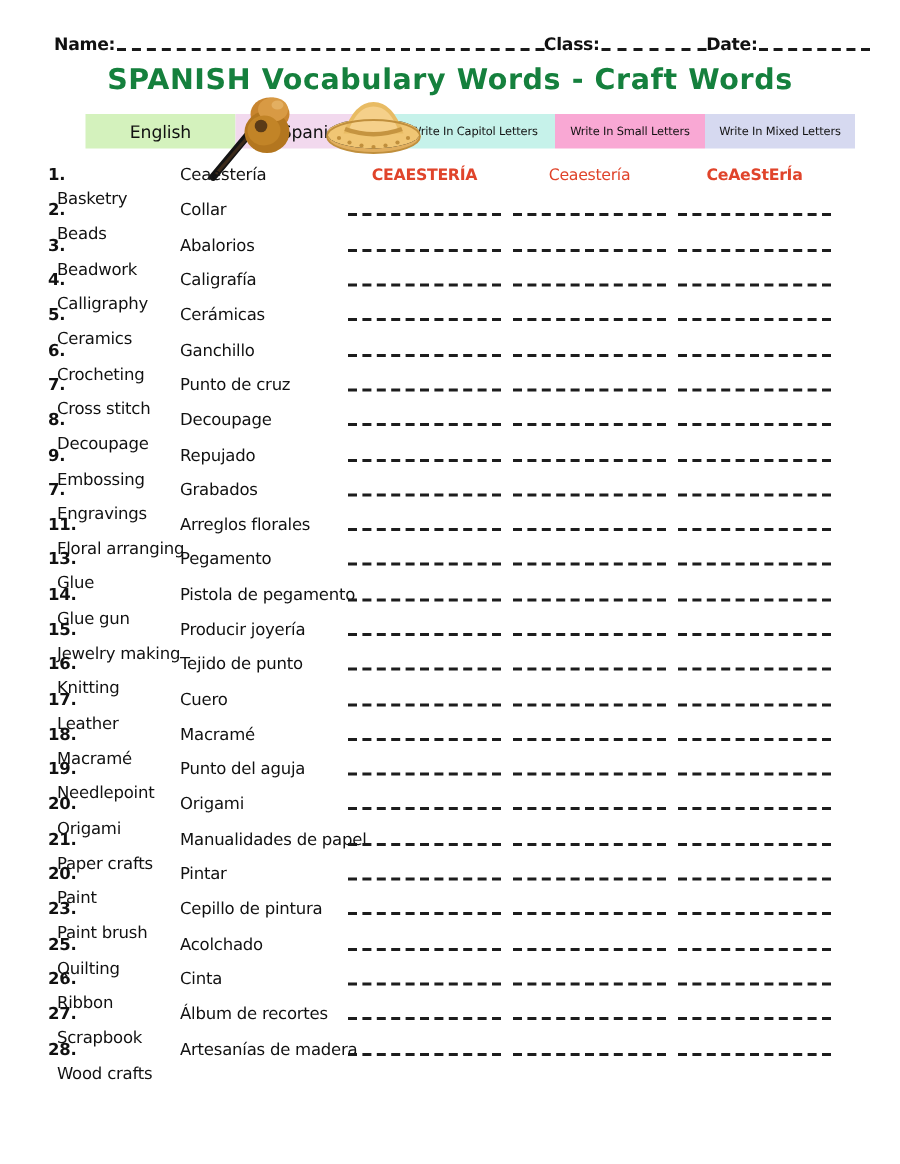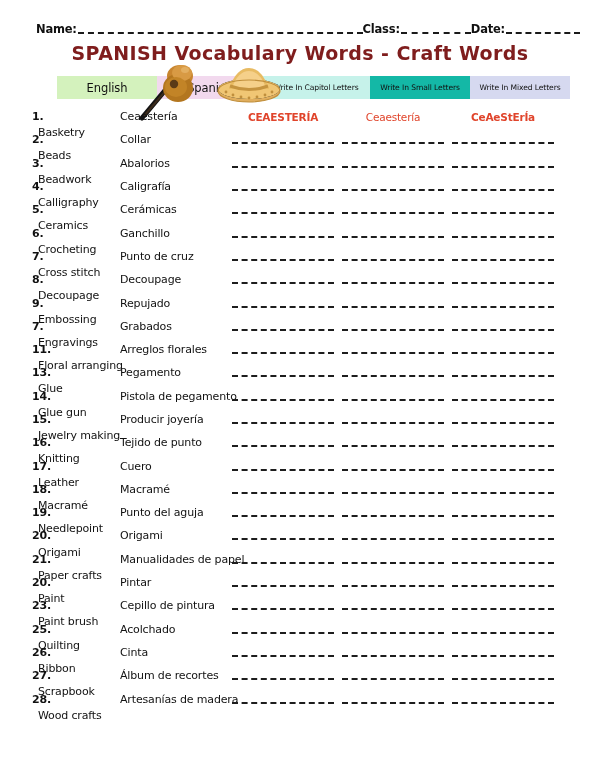--- a/index.html
+++ b/index.html
@@ -43,21 +43,21 @@
   
   .title {
     position: absolute;
     top: 42px;
     left: 0;
     width: 600px;
     text-align: center;
     font-size: 19px;
     font-weight: bold;
     letter-spacing: 0.4px;
-    color: #7f1d1d;
+    color: #15803d;
   }
 
   
   .head-band {
     position: absolute;
     top: 76px;
     left: 57px;
     width: 513px;
     height: 23px;
     display: flex;
@@ -70,21 +70,21 @@
     font-weight: normal;
     color: #111;
     letter-spacing: -0.1px;
     box-sizing: border-box;
     height: 100%;
     overflow: hidden;
   }
   .head-cell.english { width: 100px; background: #d4f2bd; font-size: 11.5px; }
   .head-cell.spanish { width: 105px; background: #f2d9ee; font-size: 11.5px; }
   .head-cell.capitol { width: 108px; background: #c6f2ea; font-size: 7.6px; }
-  .head-cell.small   { width: 100px; background: #14b8a6; font-size: 7.6px; }
+  .head-cell.small   { width: 100px; background: #f9a8d4; font-size: 7.6px; }
   .head-cell.mixed   { width: 100px; background: #d6d9f0; font-size: 7.6px; }
 
   
   .clip {
     position: absolute;
     pointer-events: none;
   }
   .clip-guitar { left: 138px; top: 60px; width: 64px; height: 62px; }
   .clip-sombrero { left: 216px; top: 64px; width: 66px; height: 40px; }
 

